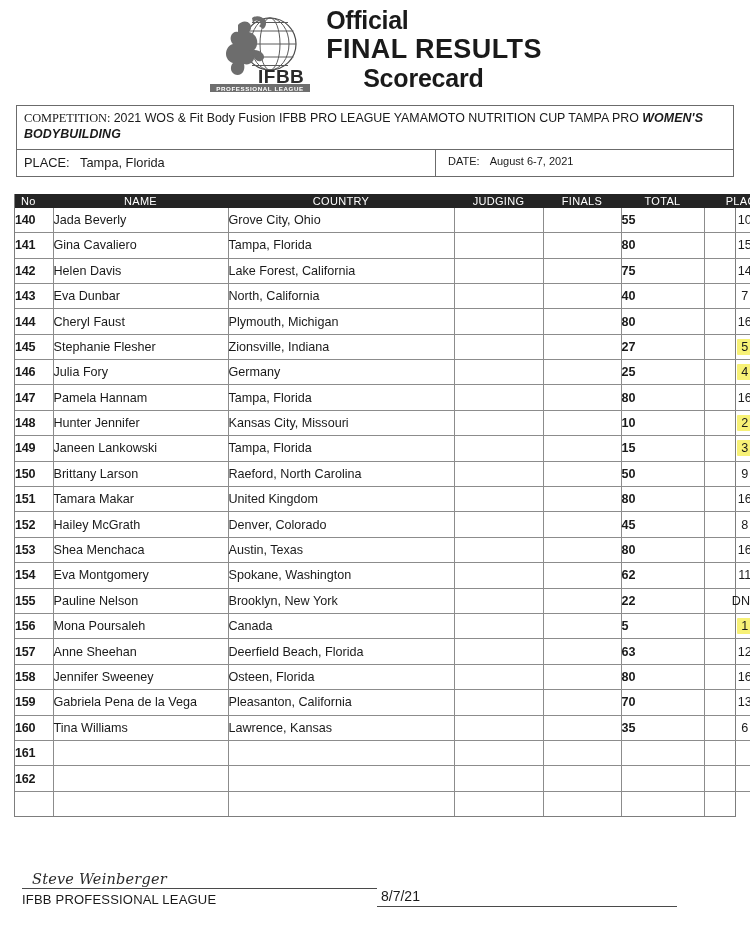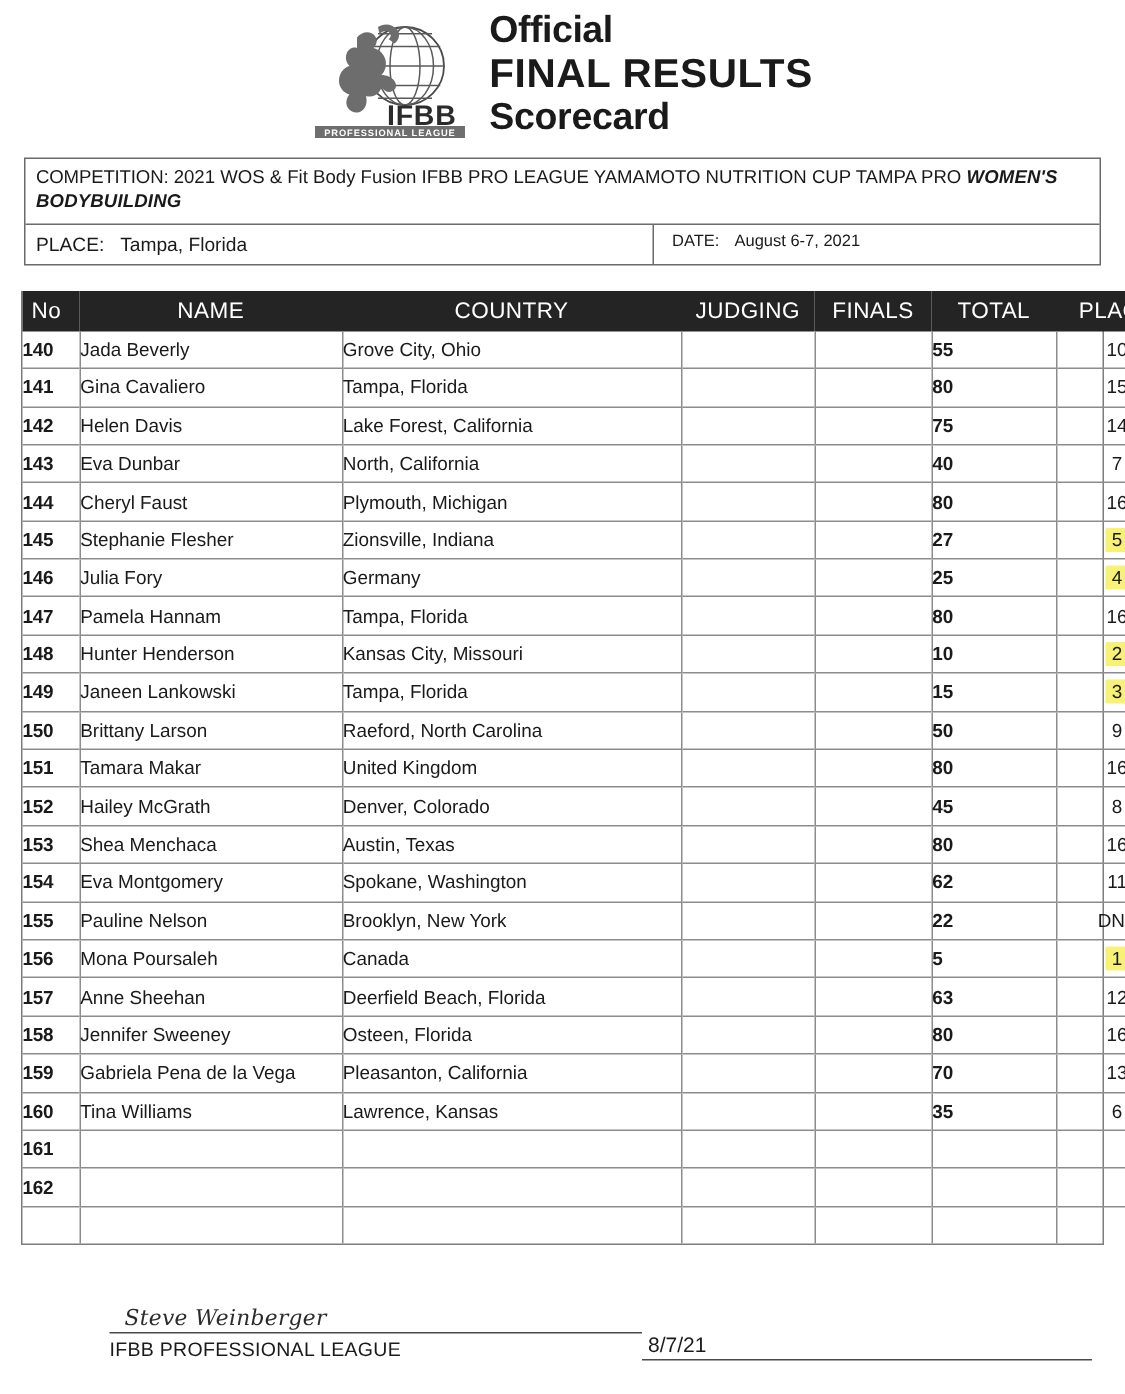--- a/index.html
+++ b/index.html
@@ -48,34 +48,35 @@
   .title-final {
     font-size: 27px;
     font-weight: bold;
     letter-spacing: 0.4px;
     margin-bottom: 3px;
   }
   .title-scorecard {
     font-size: 25px;
     font-weight: bold;
     letter-spacing: -0.2px;
+    margin-left: 37px;
   }
 
   
   .info-box {
     margin: 0 16px;
     border: 1px solid #6b6b6b;
   }
   .info-comp {
     padding: 5px 7px 6px 7px;
     font-size: 12.4px;
     line-height: 1.28;
     border-bottom: 1px solid #6b6b6b;
   }
-  .info-comp .label { letter-spacing: -0.1px; }
+  .info-comp .label { letter-spacing: -0.1px; font-family: Liberation Serif, serif; }
   .info-comp .emph {
     font-weight: bold;
     font-style: italic;
     letter-spacing: 0.1px;
   }
   .info-row2 {
     display: flex;
   }
   .info-place {
     flex: 0 0 404px;
@@ -98,24 +99,24 @@
     border-bottom: 1px solid #7d7d7d;
   }
   table.score {
     width: 100%;
     border-collapse: collapse;
     table-layout: fixed;
   }
   table.score th {
     background: #242424;
     color: #ffffff;
-    font-size: 15px;
+    font-size: 11px;
     font-weight: normal;
     letter-spacing: 0.3px;
-    height: 27px;
+    height: 14px;
     padding: 0;
     vertical-align: middle;
   }
   table.score th.h-no { text-align: left; padding-left: 6px; }
   table.score td {
     border-top: 1px solid #8c8c8c;
     border-right: 1px solid #8c8c8c;
     height: 24.4px;
     font-size: 12.6px;
     padding: 0;
@@ -150,21 +151,20 @@
   }
 
   
   .sign-area {
     position: absolute;
     left: 22px;
     right: 22px;
     bottom: 22px;
     display: flex;
     align-items: flex-end;
-    justify-content: flex-end;
   }
   .sign-left { flex: 0 0 355px; }
   .sign-right { flex: 1; max-width: 300px; }
 
   .sign-script {
     font-family: "DejaVu Serif", serif;
     font-style: italic;
     font-size: 14.5px;
     color: #2b2b2b;
     padding-left: 10px;
@@ -342,21 +342,21 @@
           <td class="cell-no">147</td>
           <td class="cell-name">Pamela Hannam</td>
           <td class="cell-country">Tampa, Florida</td>
           <td class="cell-judging"></td>
           <td class="cell-finals"></td>
           <td class="cell-total">80</td>
           <td class="cell-place">16</td>
         </tr>
         <tr>
           <td class="cell-no">148</td>
-          <td class="cell-name">Hunter Henderson</td>
+          <td class="cell-name">Hunter Jennifer</td>
           <td class="cell-country">Kansas City, Missouri</td>
           <td class="cell-judging"></td>
           <td class="cell-finals"></td>
           <td class="cell-total">10</td>
           <td class="cell-place"><span class="hl" style="background: rgb(247, 241, 118);">2</span></td>
         </tr>
         <tr>
           <td class="cell-no">149</td>
           <td class="cell-name">Janeen Lankowski</td>
           <td class="cell-country">Tampa, Florida</td>

